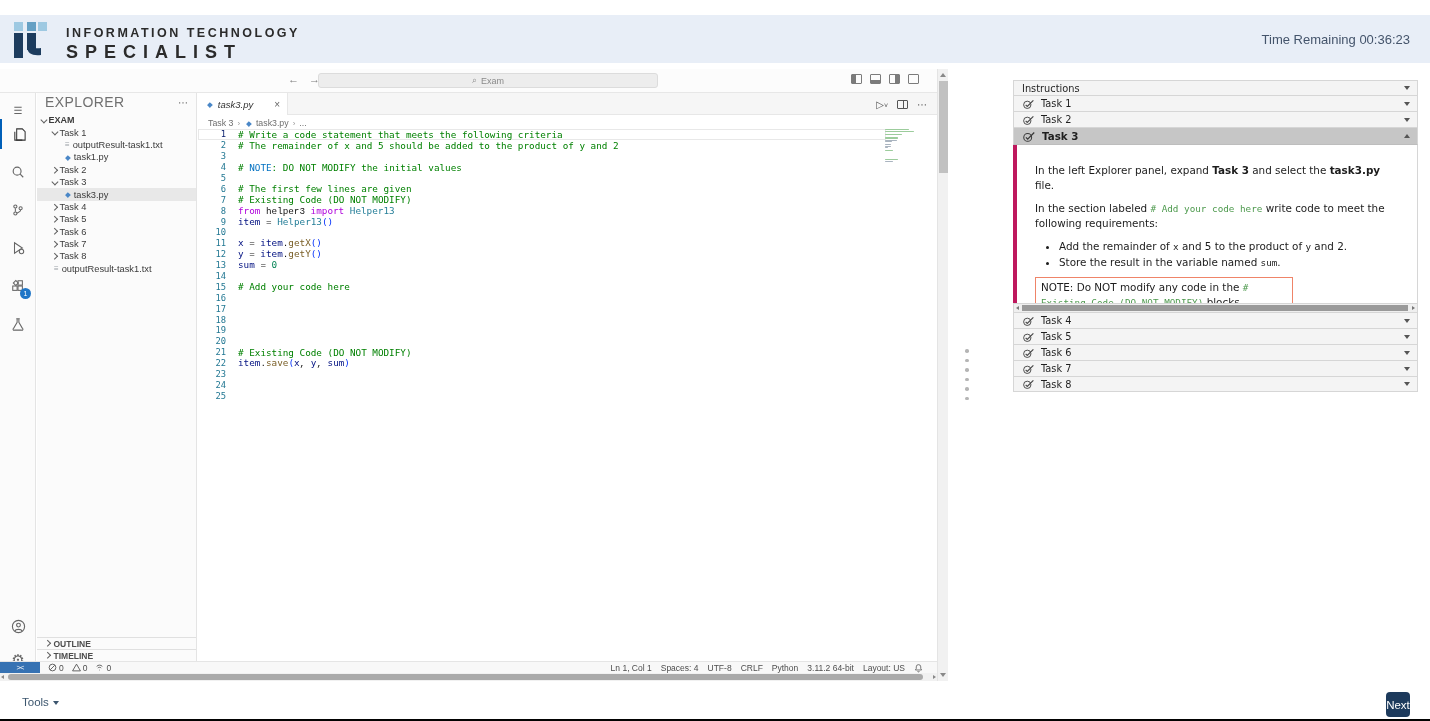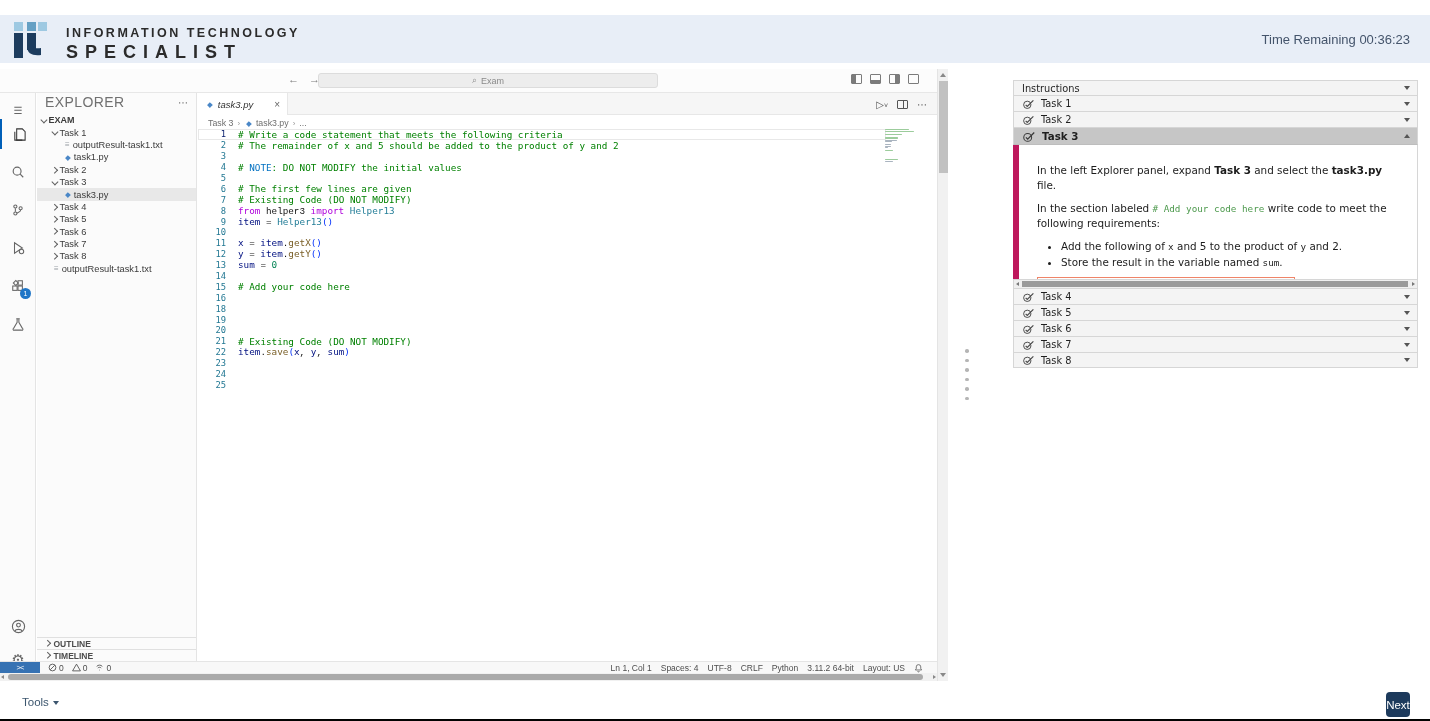--- a/index.html
+++ b/index.html
@@ -93,21 +93,21 @@
 
   
   .instr{position:absolute;left:1013px;top:68px;width:405px;font-family:"DejaVu Sans",sans-serif;}
   .acc-row{position:relative;height:16px;background:#f4f4f4;border:1px solid #d6d6d6;border-bottom:none;display:flex;align-items:center;padding:0 8px;gap:6px;font-size:9.8px;color:#1f1f1f;}
   .acc-row.hdr-row{height:15px;}
   .acc-row.active-task{height:18px;background:#c6c6c6;font-weight:bold;font-size:10.3px;border-bottom:1px solid #bdbdbd;}
   .acc-row.last{border-bottom:1px solid #d6d6d6;}
   .caret{position:absolute;right:7px;top:50%;margin-top:-2px;width:0;height:0;border-left:3.5px solid transparent;border-right:3.5px solid transparent;border-top:4px solid #555;}
   .caret.up{border-top:none;border-bottom:4px solid #555;}
   .check-ico svg{display:block;}
-  .acc-content{position:relative;height:134px;background:#fff;border-left:6px solid #be185d;border-right:1px solid #d6d6d6;padding:18px 18px 12px;font-size:10.4px;color:#1c1c1c;line-height:1.4;}
+  .acc-content{position:relative;height:158px;background:#fff;border-left:4px solid #be185d;border-right:1px solid #d6d6d6;padding:18px 18px 12px;font-size:10.4px;color:#1c1c1c;line-height:1.4;}
   .acc-content .mono{font-family:"DejaVu Sans Mono",monospace;font-size:9.3px;color:#4e9a4e;}
   .acc-content p{margin-bottom:9px;}
   .acc-content ul{margin:0 0 8px 24px;}
   .acc-content li{margin-bottom:1px;}
   .note-box{display:inline-block;max-width:258px;border:1.5px solid #ef8468;padding:2px 5px;margin-bottom:11px;}
   .btn-row{display:flex;gap:26px;margin-left:6px;}
   .i-btn{display:flex;align-items:center;gap:6px;height:18px;padding:0 12px;background:#fff;border:1px solid #b5b5b5;border-radius:2px;font-size:9.8px;color:#222;font-family:"DejaVu Sans",sans-serif;}
   .instr-hscroll{position:relative;height:9px;background:#efefef;border:1px solid #d6d6d6;border-bottom:none;}
   .instr-hscroll .thumb{position:absolute;left:8px;top:1px;width:386px;height:6px;background:#9a9a9a;}
   .arrow-l{position:absolute;left:2px;top:2px;border-top:2.5px solid transparent;border-bottom:2.5px solid transparent;border-right:3.5px solid #777;}
@@ -319,20 +319,21 @@
           <div class="code-line"><span class="gut">7</span><span class="ctext"><span class="tk-c"># Existing Code (DO NOT MODIFY)</span></span></div>
           <div class="code-line"><span class="gut">8</span><span class="ctext"><span class="tk-k">from</span><span class="tk-pl"> helper3 </span><span class="tk-k">import</span><span class="tk-pl"> </span><span class="tk-cl">Helper13</span></span></div>
           <div class="code-line"><span class="gut">9</span><span class="ctext"><span class="tk-v">item</span><span class="tk-pl"> = </span><span class="tk-cl">Helper13</span><span class="tk-p">()</span></span></div>
           <div class="code-line"><span class="gut">10</span><span class="ctext"></span></div>
           <div class="code-line"><span class="gut">11</span><span class="ctext"><span class="tk-v">x</span><span class="tk-pl"> = </span><span class="tk-v">item</span><span class="tk-pl">.</span><span class="tk-f">getX</span><span class="tk-p">()</span></span></div>
           <div class="code-line"><span class="gut">12</span><span class="ctext"><span class="tk-v">y</span><span class="tk-pl"> = </span><span class="tk-v">item</span><span class="tk-pl">.</span><span class="tk-f">getY</span><span class="tk-p">()</span></span></div>
           <div class="code-line"><span class="gut">13</span><span class="ctext"><span class="tk-v">sum</span><span class="tk-pl"> = </span><span class="tk-num">0</span></span></div>
           <div class="code-line"><span class="gut">14</span><span class="ctext"></span></div>
           <div class="code-line"><span class="gut">15</span><span class="ctext"><span class="tk-c"># Add your code here</span></span></div>
           <div class="code-line"><span class="gut">16</span><span class="ctext"></span></div>
+          <div class="code-line"><span class="gut">17</span><span class="ctext"></span></div>
           <div class="code-line"><span class="gut">18</span><span class="ctext"></span></div>
           <div class="code-line"><span class="gut">19</span><span class="ctext"></span></div>
           <div class="code-line"><span class="gut">20</span><span class="ctext"></span></div>
           <div class="code-line"><span class="gut">21</span><span class="ctext"><span class="tk-c"># Existing Code (DO NOT MODIFY)</span></span></div>
           <div class="code-line"><span class="gut">22</span><span class="ctext"><span class="tk-v">item</span><span class="tk-pl">.</span><span class="tk-f">save</span><span class="tk-p">(</span><span class="tk-v">x</span><span class="tk-pl">, </span><span class="tk-v">y</span><span class="tk-pl">, </span><span class="tk-v">sum</span><span class="tk-p">)</span></span></div>
           <div class="code-line"><span class="gut">23</span><span class="ctext"></span></div>
           <div class="code-line"><span class="gut">24</span><span class="ctext"></span></div>
           <div class="code-line"><span class="gut">25</span><span class="ctext"></span></div>
         </div>
       <div class="minimap">
@@ -446,21 +447,21 @@
           </svg>
         </span>
       <span>Task 3</span>
       <span class="caret up"></span>
     </div>
 
     <div class="acc-content">
       <p><span>In the left Explorer panel, expand </span><b>Task 3</b><span> and select the </span><b>task3.py</b><span> file.</span></p>
       <p><span>In the section labeled </span><span class="mono"># Add your code here</span><span> write code to meet the following requirements:</span></p>
       <ul>
-        <li><span>Add the following of </span><span class="mono" style="color:#1c1c1c">x</span><span> and 5 to the product of </span><span class="mono" style="color:#1c1c1c">y</span><span> and 2.</span></li>
+        <li><span>Add the remainder of </span><span class="mono" style="color:#1c1c1c">x</span><span> and 5 to the product of </span><span class="mono" style="color:#1c1c1c">y</span><span> and 2.</span></li>
         <li><span>Store the result in the variable named </span><span class="mono" style="color:#1c1c1c">sum</span><span>.</span></li>
       </ul>
       <div class="note-box"><span>NOTE: Do NOT modify any code in the </span><span class="mono"># Existing Code (DO NOT MODIFY)</span><span> blocks.</span></div>
       <div class="btn-row">
         <button class="i-btn">
           <svg width="13" height="12" viewBox="0 0 16 14" fill="none" stroke="#4a4a4a" stroke-width="1.2">
               <circle cx="6.5" cy="8" r="4.5"></circle>
               <path d="M4.5 8 l2 2 L14 2.5" stroke-width="1.5"></path>
             </svg>
           <span>Mark as Complete</span>

